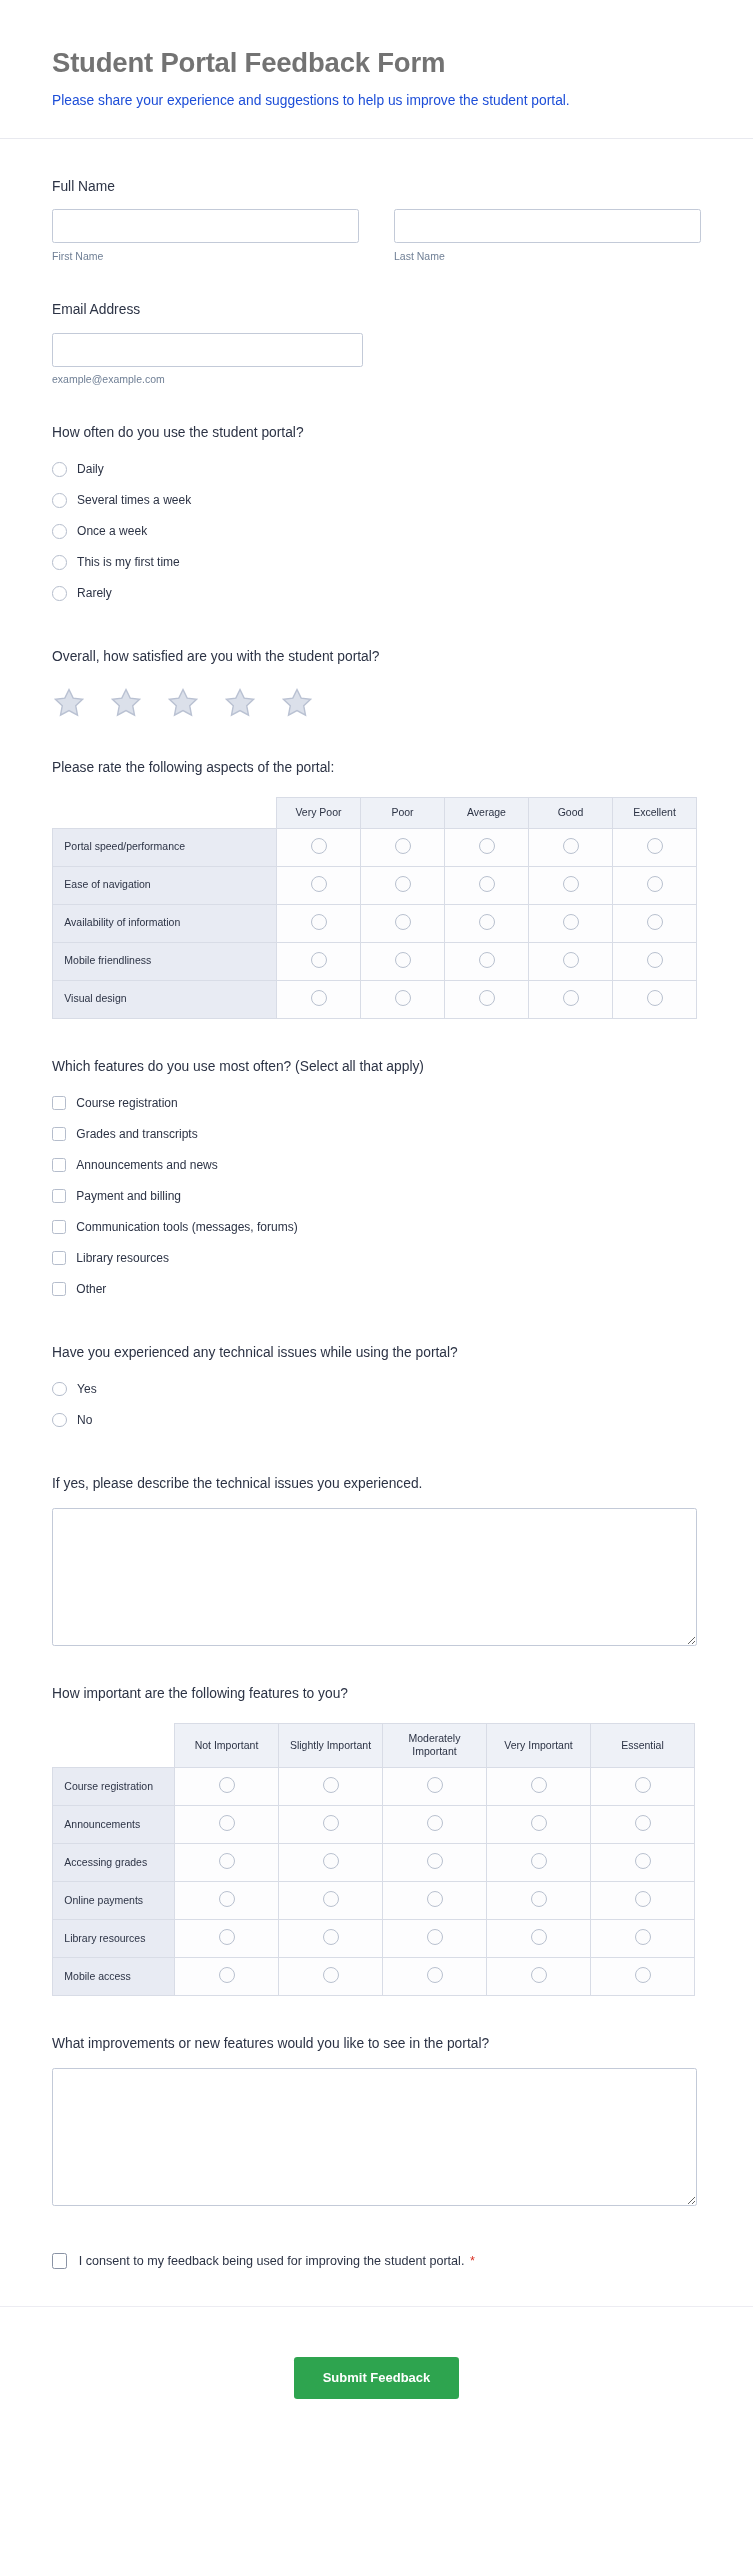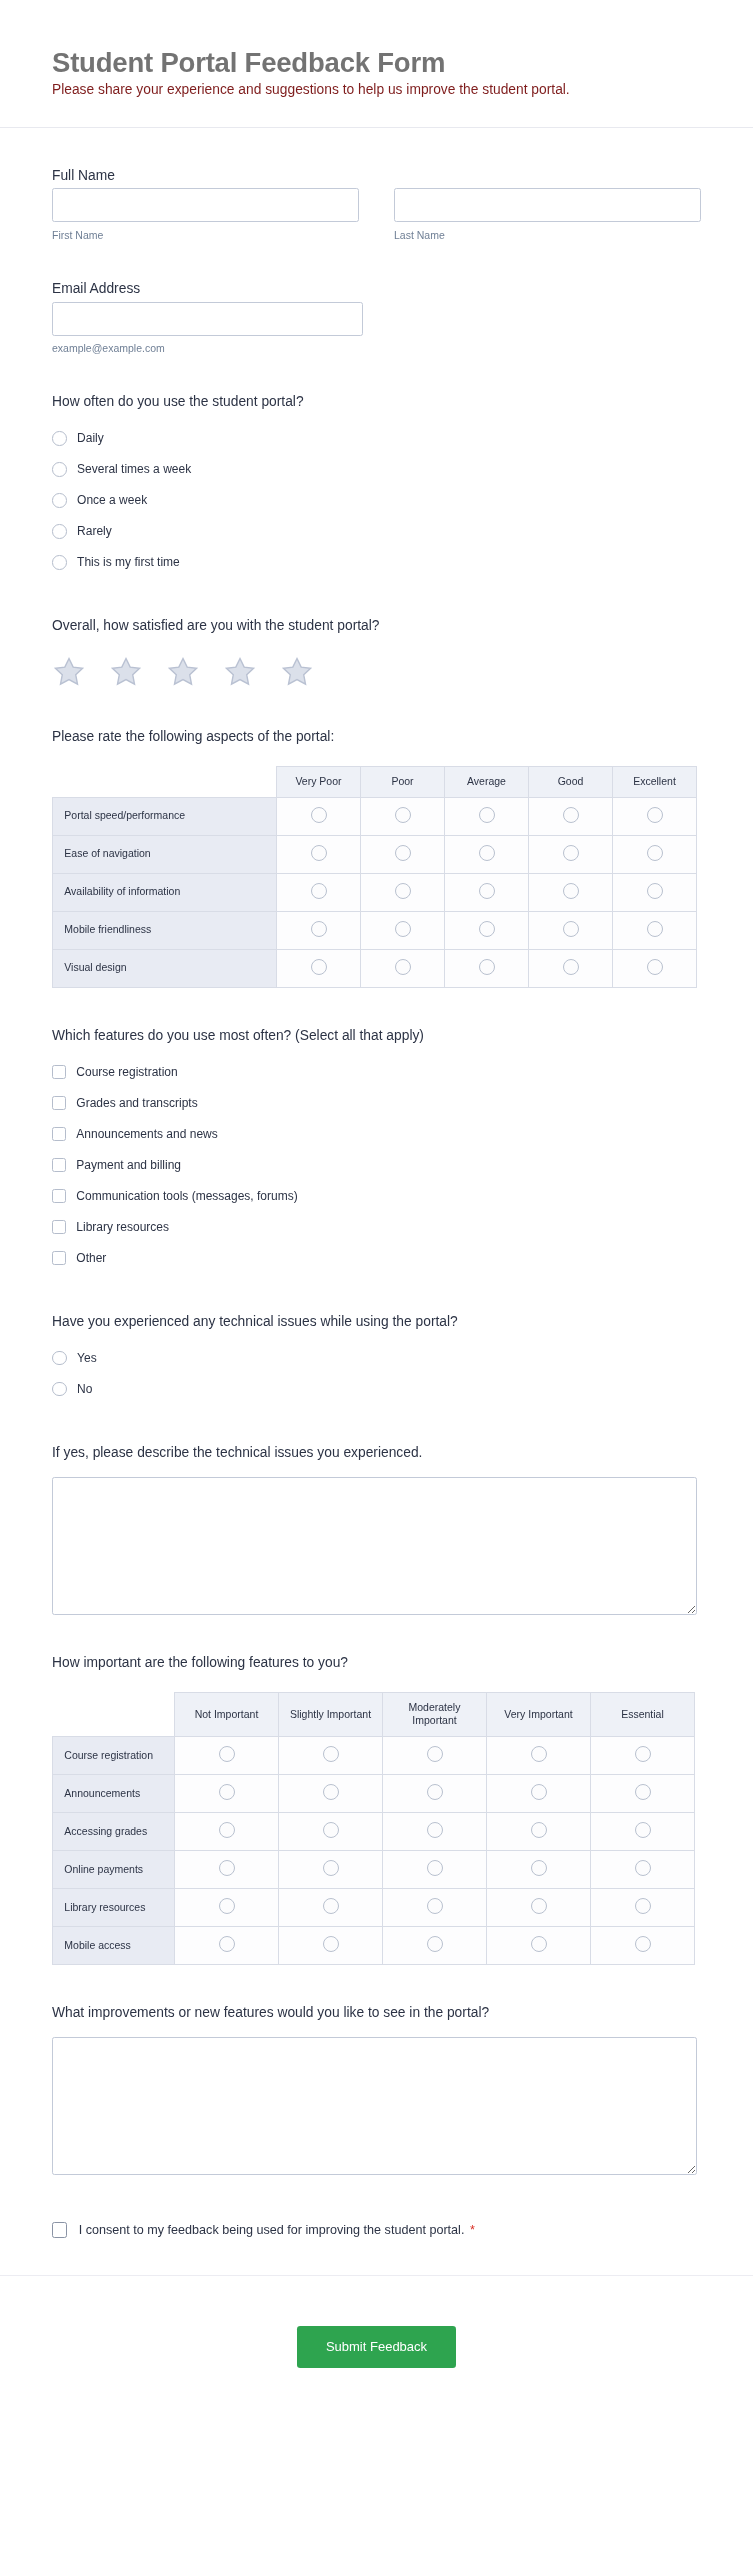--- a/index.html
+++ b/index.html
@@ -18,42 +18,42 @@
 
   
   .form-title {
     font-size: 27.5px;
     font-weight: 700;
     color: #737373;
     margin: 0;
     letter-spacing: -0.2px;
   }
   .form-subtitle {
-    margin-top: 1px;
+    margin-top: 12px;
     font-size: 13.8px;
-    color: #7f1d1d;
+    color: #1d4ed8;
     line-height: 1.4;
   }
   .header-divider {
     border: none;
     border-top: 0.8px solid #e8e9ef;
     margin: 27.5px -52px 0;
   }
 
   
   .q { margin-top: 39px; }
   .q-label {
     font-size: 13.8px;
     font-weight: 500;
     color: #2c3345;
     line-height: 1.35;
   }
 
   
-  .row2 { display: flex; gap: 35px; margin-top: 3px; }
+  .row2 { display: flex; gap: 35px; margin-top: 13px; }
   .field { flex: 1; }
   .field.half { flex: none; width: 311px; }
   .text-input {
     width: 100%;
     height: 34px;
     border: 0.8px solid #c3cad8;
     border-radius: 2.4px;
     background: #fff;
     padding: 0 8px;
     font-size: 12px;
@@ -185,21 +185,21 @@
   
   .submit-row { margin-top: 50px; text-align: center; }
   .submit-btn {
     background: #2ea44f;
     color: #ffffff;
     border: none;
     border-radius: 3.2px;
     height: 42px;
     padding: 0 29px;
     font-size: 13px;
-    font-weight: 400;
+    font-weight: 700;
     font-family: inherit;
     cursor: pointer;
   }
 </style>
 </head>
 <body>
 
 <div class="page">
 
   <h1 class="form-title">Student Portal Feedback Form</h1>
@@ -240,25 +240,25 @@
       <label class="opt">
         <span class="radio"></span>
         <span class="opt-label">Several times a week</span>
       </label>
       <label class="opt">
         <span class="radio"></span>
         <span class="opt-label">Once a week</span>
       </label>
       <label class="opt">
         <span class="radio"></span>
+        <span class="opt-label">This is my first time</span>
+      </label>
+      <label class="opt">
+        <span class="radio"></span>
         <span class="opt-label">Rarely</span>
-      </label>
-      <label class="opt">
-        <span class="radio"></span>
-        <span class="opt-label">This is my first time</span>
       </label>
     </div>
   </div>
 
   <div class="q">
     <div class="q-label">Overall, how satisfied are you with the student portal?</div>
     <div class="stars">
       <svg class="star" viewBox="0 0 24 24">
           <path d="M12 2.5l2.95 6.05 6.65.85-4.85 4.6 1.25 6.6L12 17.4l-6 3.2 1.25-6.6-4.85-4.6 6.65-.85z" fill="#dbe0ea" stroke="#b9c1d2" stroke-width="1"></path>
         </svg>

